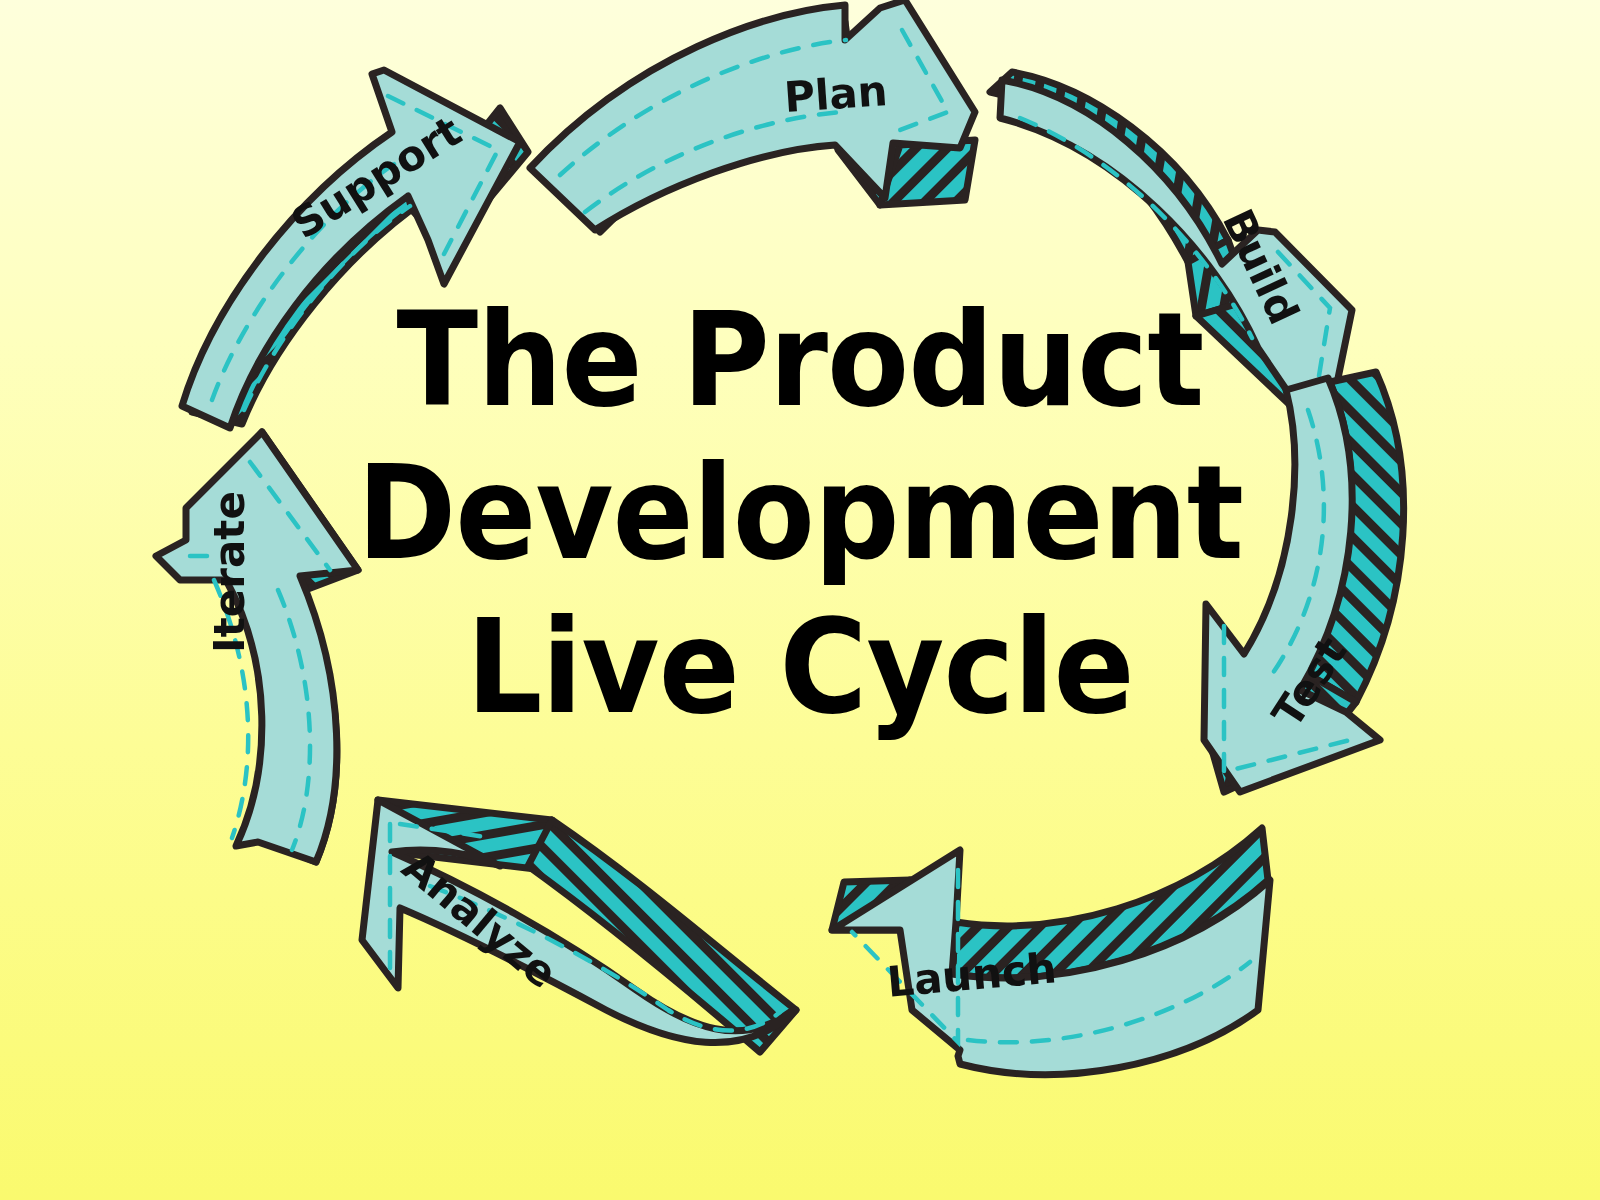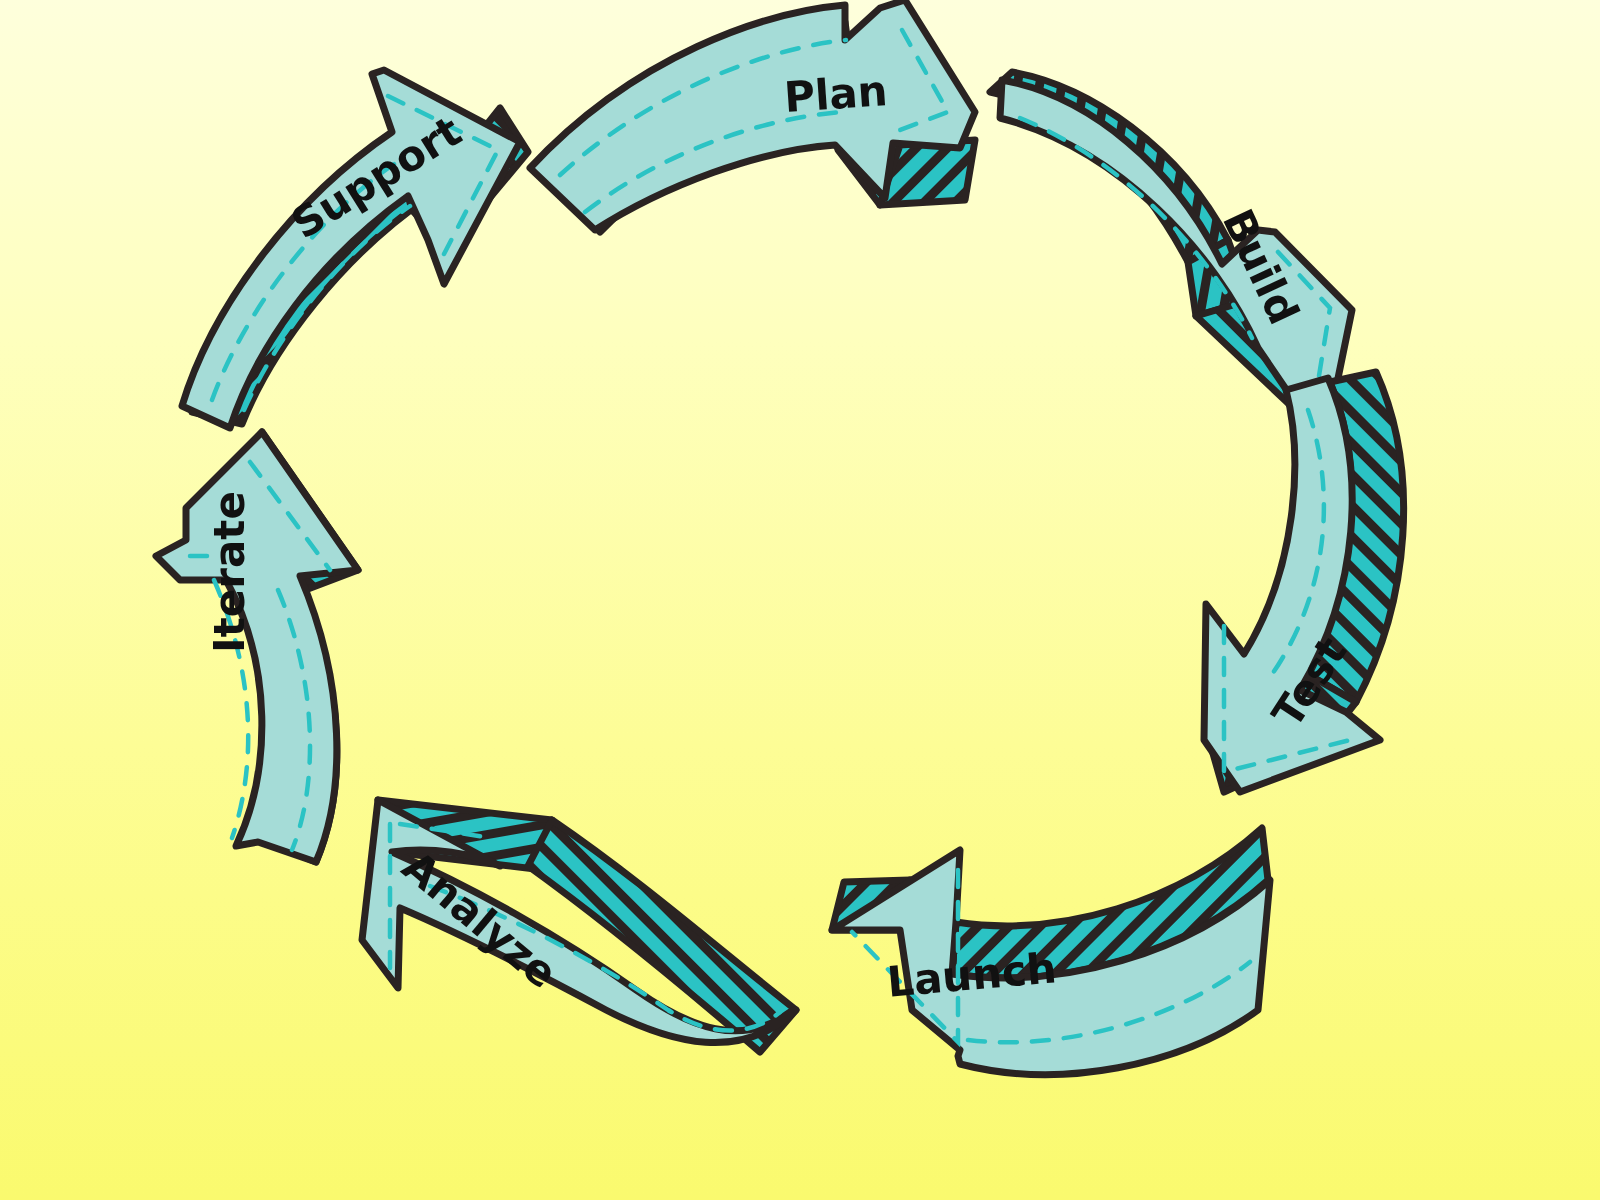--- a/index.html
+++ b/index.html
@@ -192,14 +192,19 @@
                L 372,74 L 384,70 L 520,142 L 444,284
                L 428,240 L 408,196
                C 318,260 256,348 230,428 Z"></path>
       <path class="arrow-dash" d="M 212,400 C 244,312 316,218 394,164"></path>
       <path class="arrow-dash" d="M 244,410 C 278,334 340,254 410,206"></path>
       <path class="arrow-dash" d="M 388,96 L 498,150 L 444,254"></path>
       <text class="arrow-label" x="378" y="180" transform="rotate(-32 378 180)">Support</text>
     </g>
   </svg>
 
+  <div id="title-block">
+    <div class="tline">The Product</div>
+    <div class="tline">Development</div>
+    <div class="tline">Live Cycle</div>
+  </div>
 
 </div>
 
 </body></html>

